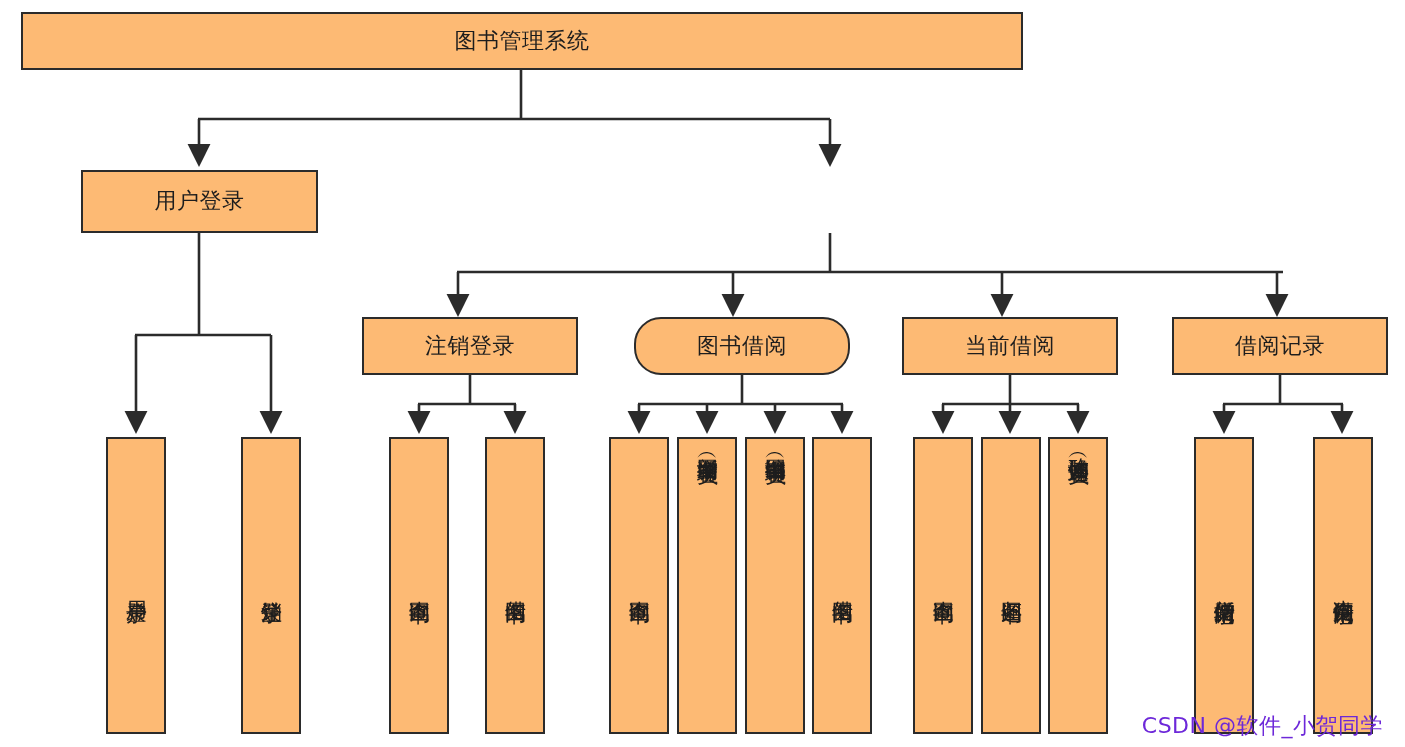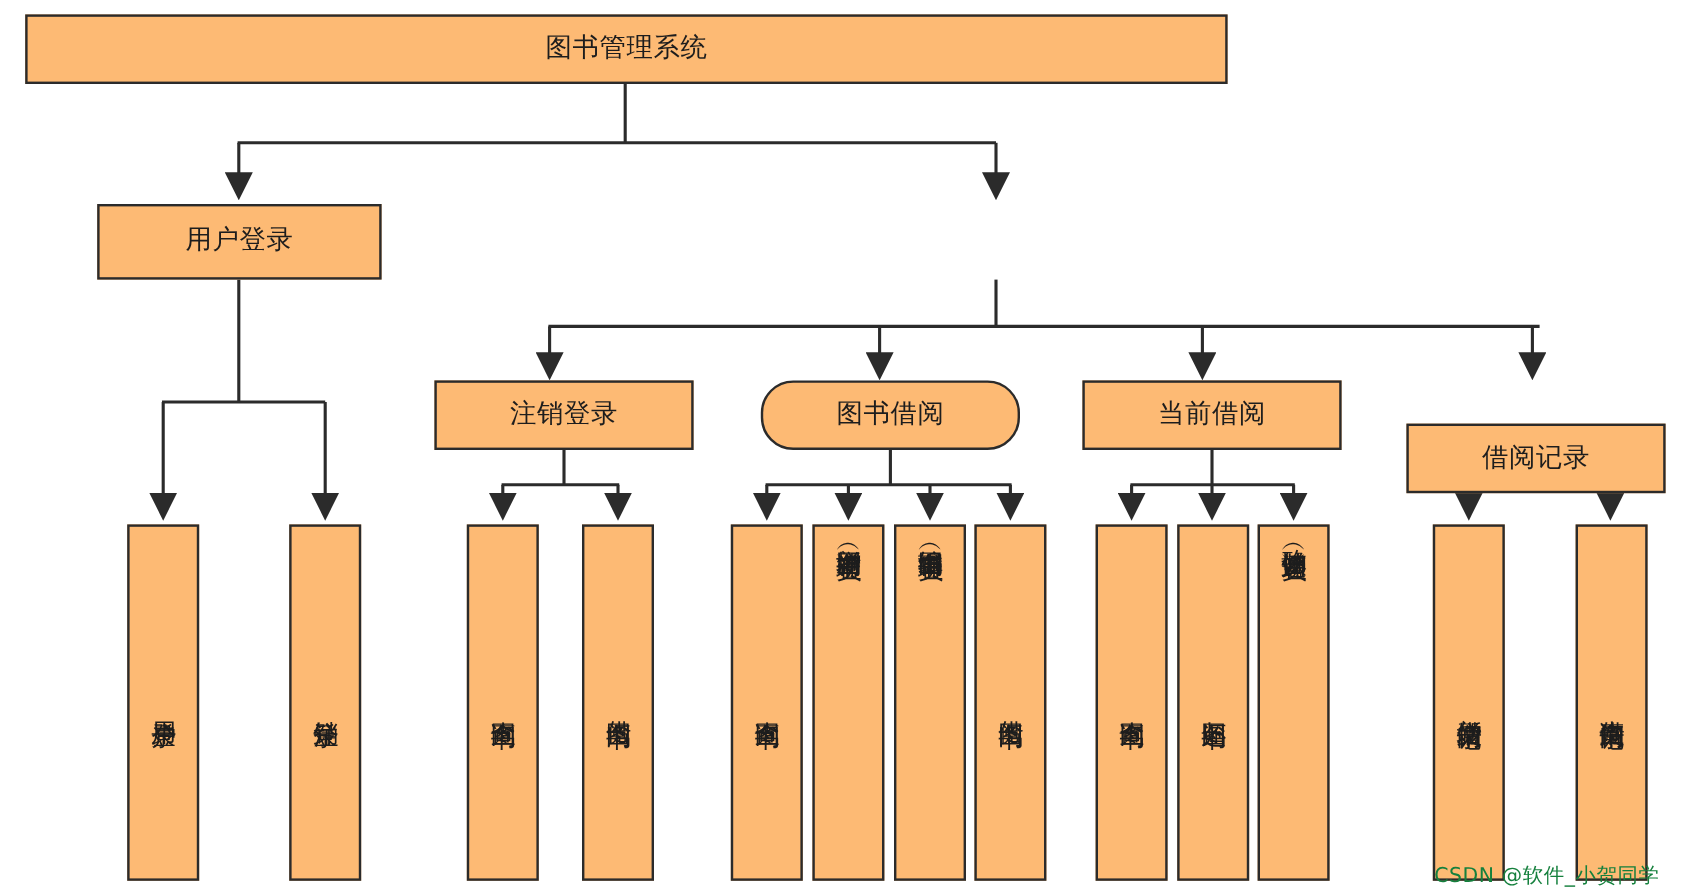--- a/index.html
+++ b/index.html
@@ -58,22 +58,22 @@
     align-items: center;
   }
   .leaf-box.long-text {
     align-items: flex-start;
     padding-top: 2px;
   }
   #watermark {
     position: absolute;
     right: 22px;
     bottom: 6px;
-    font-size: 17px;
-    color: #15803d;
+    font-size: 22px;
+    color: #6d28d9;
     white-space: nowrap;
     letter-spacing: 0.5px;
     pointer-events: none;
   }
 </style>
 </head>
 <body>
 
 <div id="diagram-root">
 
@@ -137,21 +137,21 @@
 
   <div class="node-box" style="left:362px; top:317px; width:216px; height:58px;">
     <span class="node-label-h">注销登录</span>
   </div>
   <div class="node-box" style="left:634px; top:317px; width:216px; height:58px;border-radius:27px;">
     <span class="node-label-h">图书借阅</span>
   </div>
   <div class="node-box" style="left:902px; top:317px; width:216px; height:58px;align-items:center;">
     <span class="node-label-h">当前借阅</span>
   </div>
-  <div class="node-box" style="left:1172px; top:317px; width:216px; height:58px;margin-top:36px;">
+  <div class="node-box" style="left:1172px; top:317px; width:216px; height:58px;">
     <span class="node-label-h">借阅记录</span>
   </div>
 
   <div class="node-box leaf-box" style="left:106px; top:437px; width:60px; height:297px;">
     <span class="node-label-v">用户登录</span>
   </div>
   <div class="node-box leaf-box" style="left:241px; top:437px; width:60px; height:297px;">
     <span class="node-label-v">注销登录</span>
   </div>
 

